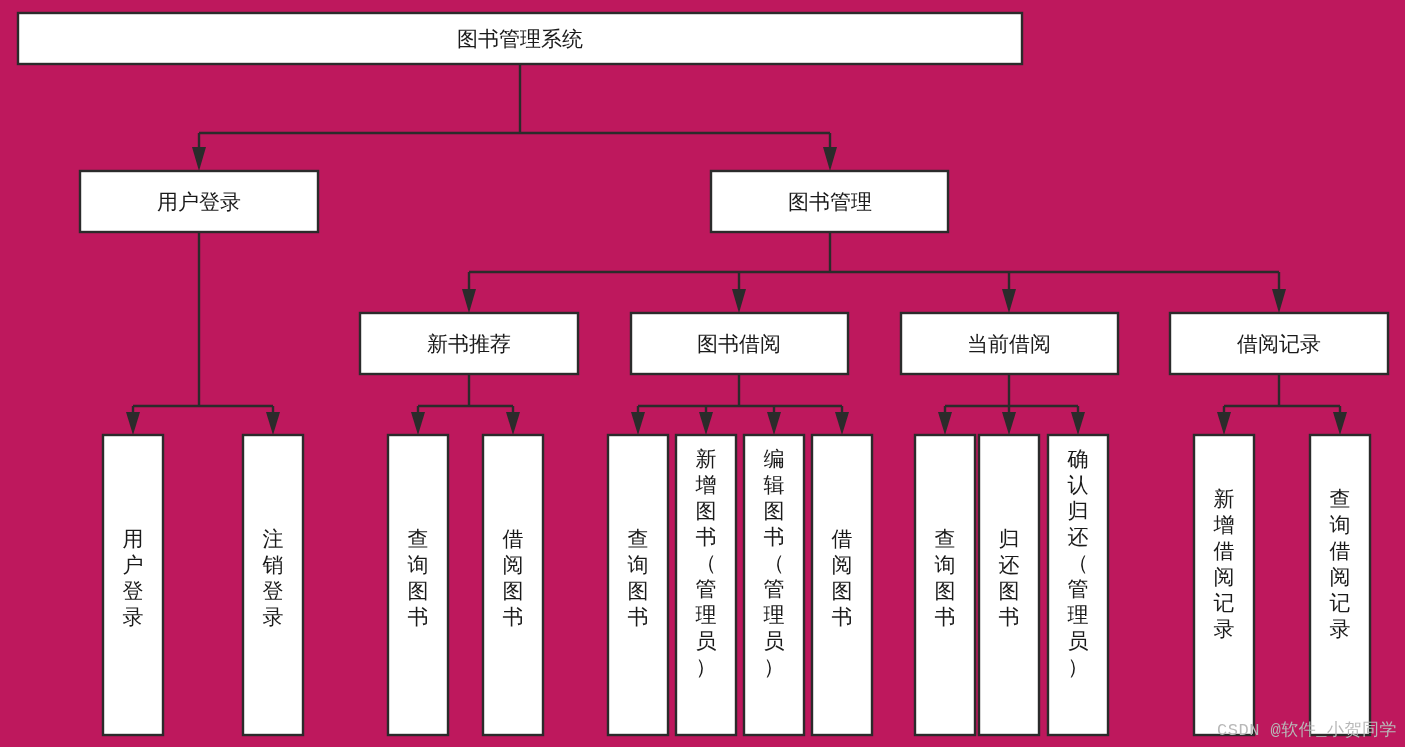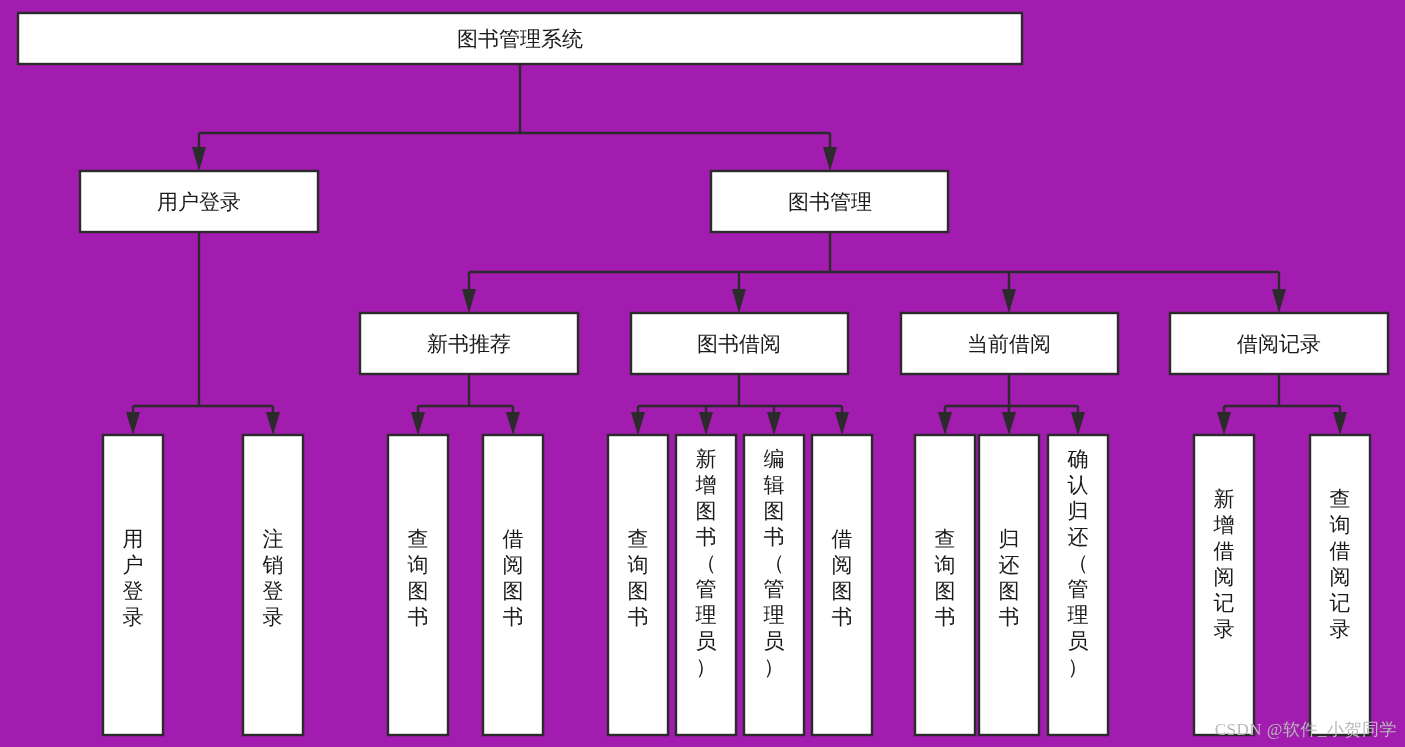--- a/index.html
+++ b/index.html
@@ -10,21 +10,21 @@
   body {
     width: 1405px;
     height: 747px;
     font-family: "Liberation Sans", "DejaVu Sans", sans-serif;
     overflow: hidden;
   }
   #diagram-root {
     position: relative;
     width: 1405px;
     height: 747px;
-    background: #a21caf;
+    background: #be185d;
   }
   svg#flow {
     position: absolute;
     left: 0;
     top: 0;
     width: 1405px;
     height: 747px;
   }
   .node-rect {
     fill: #ffffff;
@@ -50,21 +50,21 @@
     fill: none;
   }
   .arrow-head {
     fill: #2b2b2b;
     stroke: none;
   }
   #watermark {
     position: absolute;
     right: 8px;
     bottom: 6px;
-    font-family: Liberation Serif, serif;
+    font-family: Liberation Mono, monospace;
     font-size: 17px;
     color: #b8b8b8;
     white-space: nowrap;
     letter-spacing: 0.5px;
     pointer-events: none;
     text-align: center;
   }
 </style>
 </head>
 <body>

